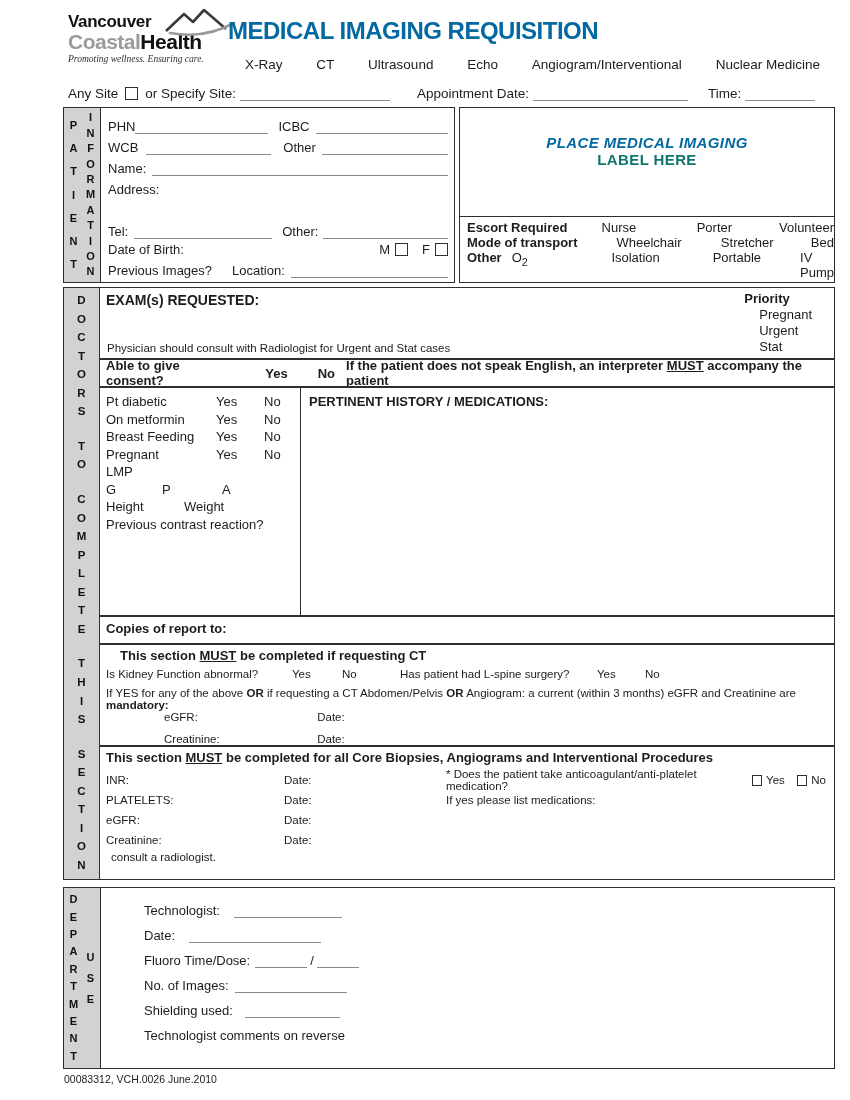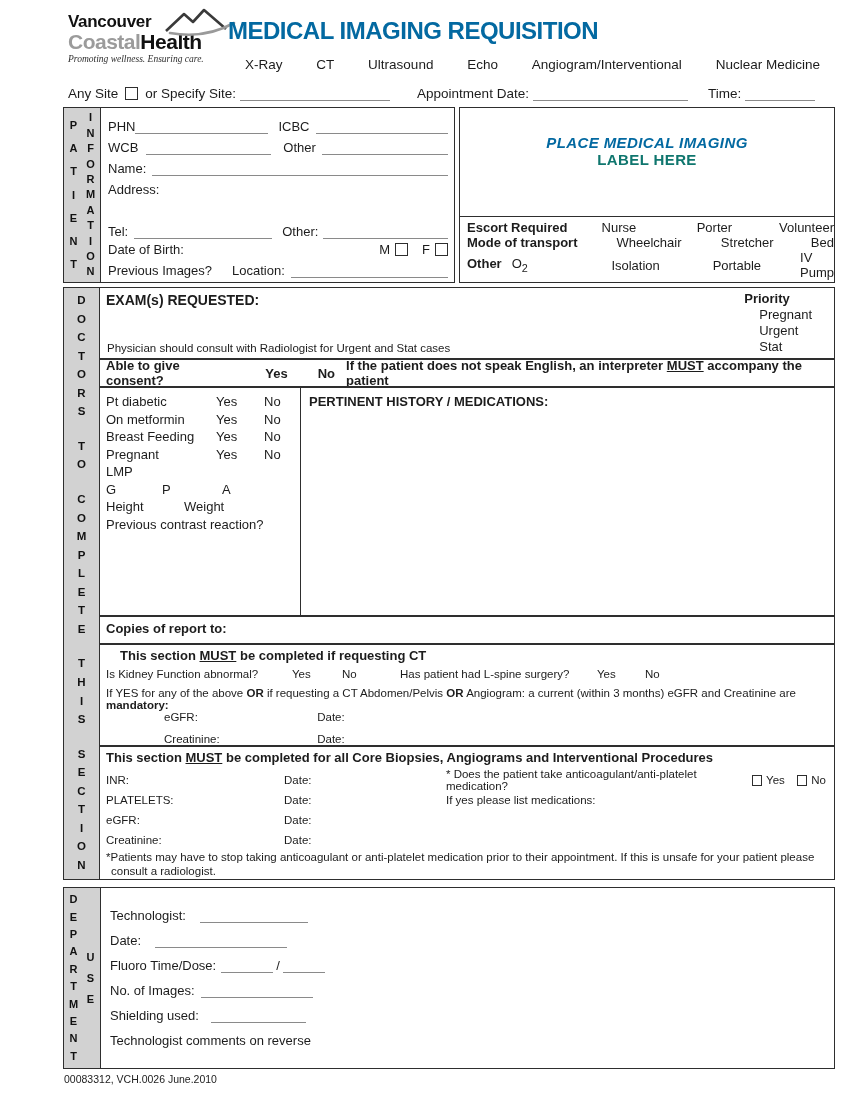--- a/index.html
+++ b/index.html
@@ -43,21 +43,21 @@
   
   .patient-box { left:63px; top:107px; width:392px; height:176px; display:flex; }
   .patient-fields { flex:1; padding:6px 6px 4px 7px; display:flex; flex-direction:column; font-size:13px; }
   .prow { display:flex; align-items:flex-end; height:21px; }
   .prow .lbl { white-space:nowrap; }
 
   .label-box { left:459px; top:107px; width:376px; height:176px; display:flex; flex-direction:column; }
   .label-area { height:113px; border-bottom:1.5px solid #2e2e2e; display:flex; flex-direction:column; align-items:center; justify-content:center; padding-bottom:22px; }
   .label-area div { font-weight:bold; font-size:15px; letter-spacing:0.4px; }
   .escort { flex:1; padding:3px 0 2px 7px; display:flex; flex-direction:column; justify-content:space-around; font-size:13px; }
-  .erow { display:flex; align-items:center;gap:28px; }
+  .erow { display:flex; align-items:flex-start;gap:28px; }
   .erow .ecol1 { width:143px; font-weight:bold; display:flex; }
   .erow .esub { font-weight:normal; margin-left:10px; }
   .erow .ecol2 { width:90px; } .erow .ecol3 { width:73px; } .erow .ecol4 { flex:1; }
 
   
   .doctors-box { left:63px; top:287px; width:772px; height:593px; display:flex; }
   .doc-content { flex:1; display:flex; flex-direction:column; }
   .gap-row { height:2px; border-top:1.5px solid #2e2e2e; border-bottom:1.5px solid #2e2e2e; background:#fff; }
 
   .exam-row { height:70px; position:relative; }
@@ -92,21 +92,21 @@
   .bio-title { position:absolute; top:3px; left:6px; font-size:13px; font-weight:bold; }
   .bio-grid { position:absolute; top:23px; left:6px; right:8px; }
   .brow { display:flex; height:20px; align-items:center; }
   .brow .bl { width:178px; } .brow .bd { width:162px; }
   .brow .br { flex:1; display:flex; align-items:center; }
   .bio-note { position:absolute; top:103px; left:6px; line-height:14px; }
 
   
   .dept-box { left:63px; top:887px; width:772px; height:182px; display:flex; }
   .dept-fields { flex:1; padding:10px 0 0 9px; font-size:13px; }
-  .drow { display:flex; align-items:flex-end; height:25px; }
+  .drow { display:flex; align-items:center; height:25px;margin-left:34px; }
 
   .footer { left:64px; top:1073px; font-size:10.5px; color:#222; }
 </style>
 </head>
 <body>
 
 <div class="abs logo">
   <div class="logo-top">Vancouver</div>
   <svg class="mountain" width="78" height="30" viewBox="0 0 78 30">
     <path d="M6 24 L24 7 L33 15 L44 3 L66 22" fill="none" stroke="#3a3a3a" stroke-width="2.6" stroke-linejoin="round"></path>
@@ -420,21 +420,20 @@
         <div class="brow">
           <span class="bl">eGFR:</span>
           <span class="bd">Date:</span>
         </div>
         <div class="brow">
           <span class="bl">Creatinine:</span>
           <span class="bd">Date:</span>
         </div>
       </div>
       <div class="bio-note">
-        <div>*Patients may have to stop taking anticoagulant or anti-platelet medication prior to their appointment. If this is unsafe for your patient please</div>
         <div style="padding-left:5px;">consult a radiologist.</div>
       </div>
     </div>
 
   </div>
 </div>
 
 <div class="abs box dept-box">
   <div class="vstrip" style="width:37px;">
     <div class="vcol">

